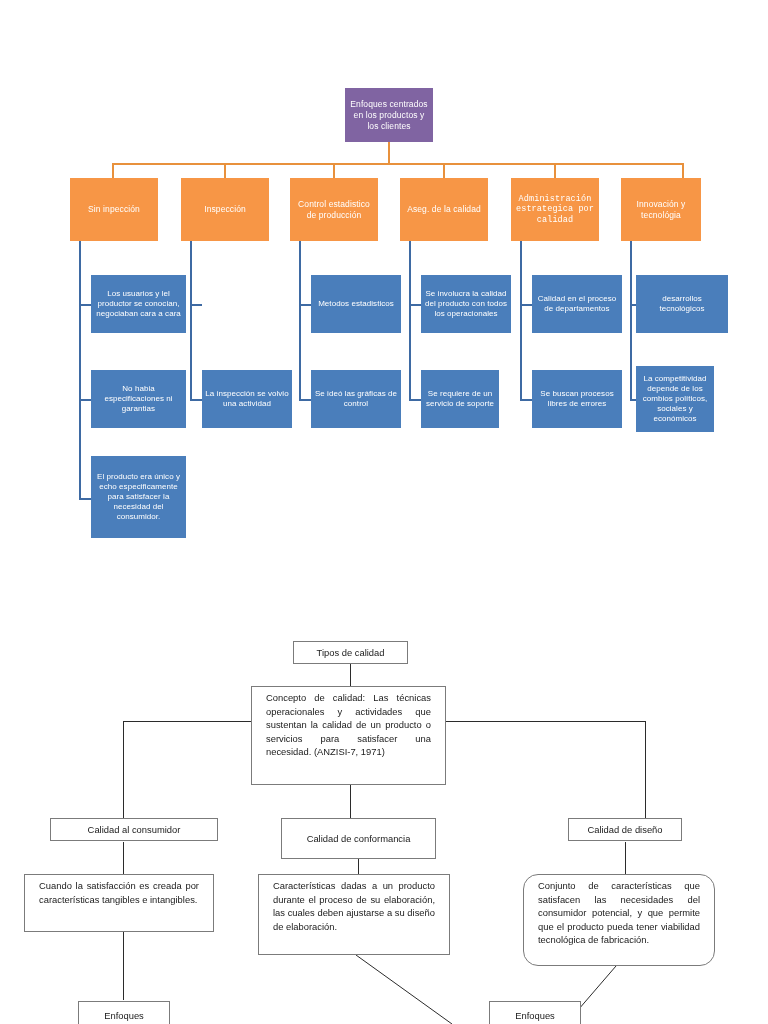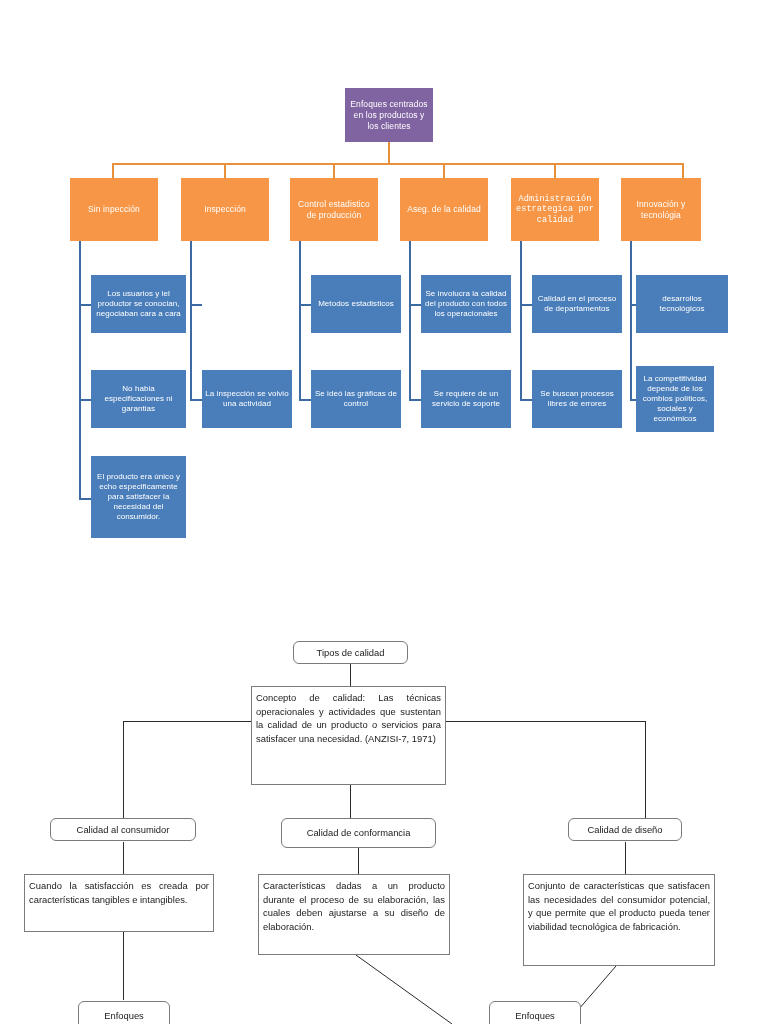--- a/index.html
+++ b/index.html
@@ -33,22 +33,22 @@
   .ln{position:absolute;background:#E8913C;}
   .ln.blue-ln{background:#3E6AA3;}
 
   
   .bnode{
     position:absolute;box-sizing:border-box;
     background:#ffffff;border:1px solid #7b7b7b;
     color:#1a1a1a;font-size:9.4px;line-height:13.6px;
     font-family:"Liberation Sans", sans-serif;
   }
-  .bnode.center{display:flex;align-items:center;justify-content:center;text-align:center;border-radius:6px;}
-  .bnode.just{padding:4px 4px;text-align:justify;text-align-last:left;}
+  .bnode.center{display:flex;align-items:center;justify-content:center;text-align:center;}
+  .bnode.just{padding:4px 14px;text-align:justify;text-align-last:left;}
   .bnode.just span{display:block;}
   .bline{position:absolute;background:#2b2b2b;}
   svg.diag{position:absolute;left:0;top:0;width:768px;height:1024px;pointer-events:none;}
 </style>
 </head>
 <body>
 
 <div class="canvas">
 
   <div class="node purple" style="left:345px;top:88px;width:88px;height:54px;">
@@ -115,21 +115,21 @@
   <div class="node blue" style="left:311px;top:370px;width:90px;height:58px;">
     <span>Se ideó las gráficas de control</span>
   </div>
 
   <div class="ln blue-ln" style="left:409px;top:241px;width:2px;height:160px;"></div>
   <div class="ln blue-ln" style="left:409px;top:304px;width:12px;height:2px;"></div>
   <div class="ln blue-ln" style="left:409px;top:399px;width:12px;height:2px;"></div>
   <div class="node blue" style="left:421px;top:275px;width:90px;height:58px;">
     <span>Se involucra la calidad del producto con todos los operacionales</span>
   </div>
-  <div class="node blue" style="left:421px;top:370px;width:90px;height:58px;">
+  <div class="node blue" style="left:421px;top:370px;width:78px;height:58px;">
     <span>Se requiere de un servicio de soporte</span>
   </div>
 
   <div class="ln blue-ln" style="left:520px;top:241px;width:2px;height:160px;"></div>
   <div class="ln blue-ln" style="left:520px;top:304px;width:12px;height:2px;"></div>
   <div class="ln blue-ln" style="left:520px;top:399px;width:12px;height:2px;"></div>
   <div class="node blue" style="left:532px;top:275px;width:90px;height:58px;">
     <span>Calidad en el proceso de departamentos</span>
   </div>
   <div class="node blue" style="left:532px;top:370px;width:90px;height:58px;">
@@ -165,37 +165,37 @@
   </svg>
 
   <div class="bnode center" style="left:293px;top:641px;width:115px;height:23px;">
     <span>Tipos  de calidad</span>
   </div>
 
   <div class="bnode just" style="left:251px;top:686px;width:195px;height:99px;">
     <span>Concepto de calidad: Las técnicas operacionales y actividades que sustentan la calidad de un producto o servicios para satisfacer una necesidad. (ANZISI-7, 1971)</span>
   </div>
 
-  <div class="bnode center" style="left:50px;top:818px;width:146px;height:23px;text-align:center;">
+  <div class="bnode center" style="left:50px;top:818px;width:168px;height:23px;text-align:center;">
     <span>Calidad al consumidor</span>
   </div>
-  <div class="bnode center" style="left:281px;top:818px;width:155px;height:30px;">
+  <div class="bnode center" style="left:281px;top:818px;width:155px;height:41px;">
     <span>Calidad de conformancia</span>
   </div>
   <div class="bnode center" style="left:568px;top:818px;width:114px;height:23px;">
     <span>Calidad de diseño</span>
   </div>
 
   <div class="bnode just" style="left:24px;top:874px;width:190px;height:58px;">
     <span>Cuando la satisfacción es creada por características tangibles e intangibles.</span>
   </div>
   <div class="bnode just" style="left:258px;top:874px;width:192px;height:81px;">
     <span>Características dadas a un producto durante el proceso de su elaboración, las cuales deben ajustarse a su diseño de elaboración.</span>
   </div>
-  <div class="bnode just" style="left:523px;top:874px;width:192px;height:92px;">
+  <div class="bnode just" style="left:523px;top:874px;width:192px;height:92px;border-radius:15px;">
     <span>Conjunto de características que satisfacen las necesidades del consumidor potencial, y que permite que el producto pueda tener viabilidad tecnológica de fabricación.</span>
   </div>
 
   <div class="bnode center" style="left:78px;top:1001px;width:92px;height:30px;">
     <span>Enfoques</span>
   </div>
   <div class="bnode center" style="left:489px;top:1001px;width:92px;height:30px;">
     <span>Enfoques</span>
   </div>
 

